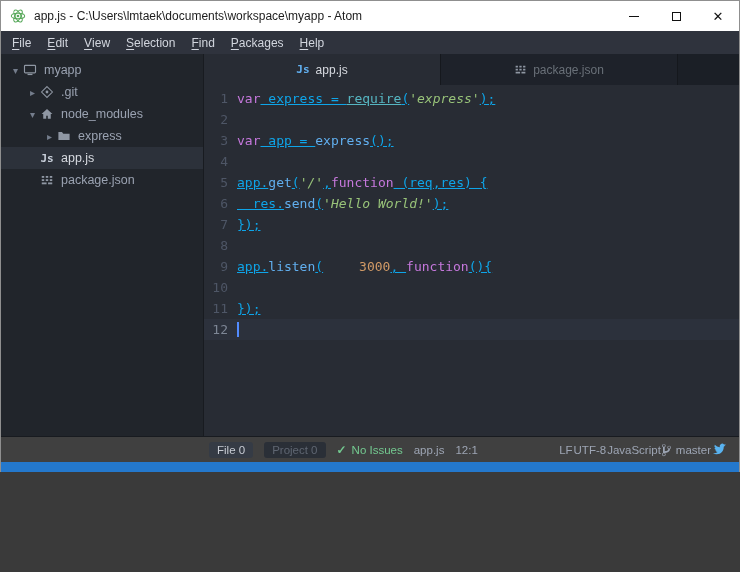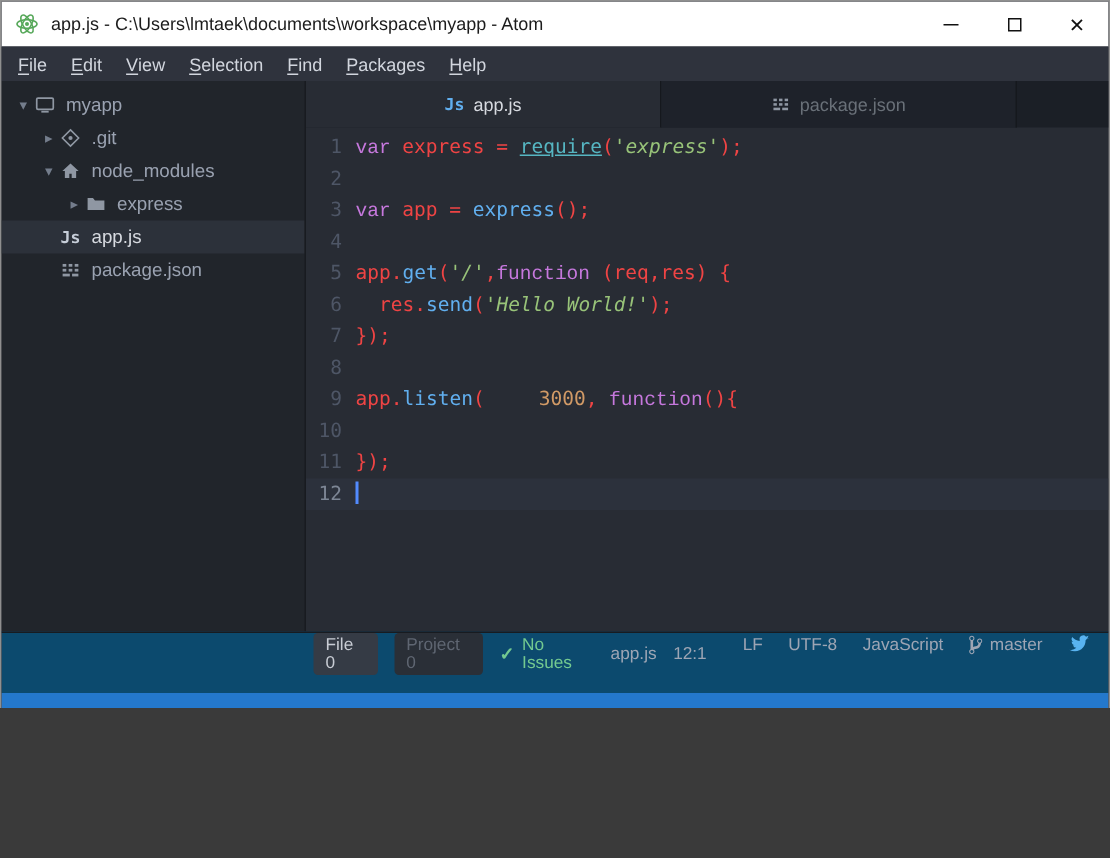--- a/index.html
+++ b/index.html
@@ -51,37 +51,37 @@
   .tab.active .js-badge { color: var(--c-function, #61afef); }
   .tab .js-badge { color: #697078; }
 
   
   .editor { flex: 1; padding-top: 3px; font-family: "DejaVu Sans Mono", monospace; font-size: 13px; overflow: hidden; }
   .code-line { display: flex; height: 21px; line-height: 21px; }
   .code-line.active { background: #2c313c; }
   .gutter-num { flex: 0 0 33px; width: 33px; text-align: right; padding-right: 9px; color: #4e5666; }
   .code-line.active .gutter-num { color: #7d8695; }
   .code-text { white-space: pre; color: #abb2bf; }
-  .tok-k { color: var(--c-keyword, #c678dd); font-family: Liberation Mono, monospace; }
+  .tok-k { color: var(--c-keyword, #c678dd); }
   .tok-f { color: var(--c-function, #61afef); }
   .tok-s { color: var(--c-string, #98c379); font-style: italic; }
   .tok-n { color: var(--c-number, #d19a66); margin-left: 36px; }
   .tok-c { color: var(--c-support, #56b6c2); text-decoration: underline; }
-  .tok-p { color: #ef4444; }
+  .tok-p { color: #0ea5e9; text-decoration: underline; }
   .cursor { display: inline-block; width: 2px; height: 15px; background: var(--c-cursor, #528bff); vertical-align: middle; margin-top: -2px; }
 
   
-  .statusbar { flex: 0 0 26px; background: #0c4a6e; display: flex; align-items: flex-start;
-               font-size: 11.5px; color: #9da5b4; padding: 0 12px 12px 208px; border-top: 1px solid #181b20; }
+  .statusbar { flex: 0 0 26px; background: #404040; display: flex; align-items: center;
+               font-size: 11.5px; color: #9da5b4; padding: 0 12px 0 208px; border-top: 1px solid #181b20; }
   .status-left { display: flex; align-items: center; gap: 11px; flex: 1; min-width: 0; }
   .status-chip { background: #353b45; border-radius: 3px; padding: 2px 8px; color: #c8ccd4; }
   .status-chip.dim { background: #2a2f37; color: #5f6672; }
   .issues { color: var(--c-success, #73c990); display: inline-flex; align-items: center; gap: 5px; }
   .check-icon { font-size: 12px; font-weight: bold; }
-  .status-right { display: flex; align-items: center; gap: 17px; margin-left: 24px; }
+  .status-right { display: flex; align-items: center; gap: 1px; margin-left: 24px; }
   .branch { display: inline-flex; align-items: center; gap: 5px; }
   .branch svg { width: 9px; height: 14px; fill: #9da5b4; }
   .bird-icon { display: inline-flex; }
   .bird-icon svg { width: 15px; height: 15px; }
 
   .taskbar-strip { flex: 0 0 10px; background: var(--c-taskbar, #2478cc); }
 </style>
 </head>
 <body>
 

